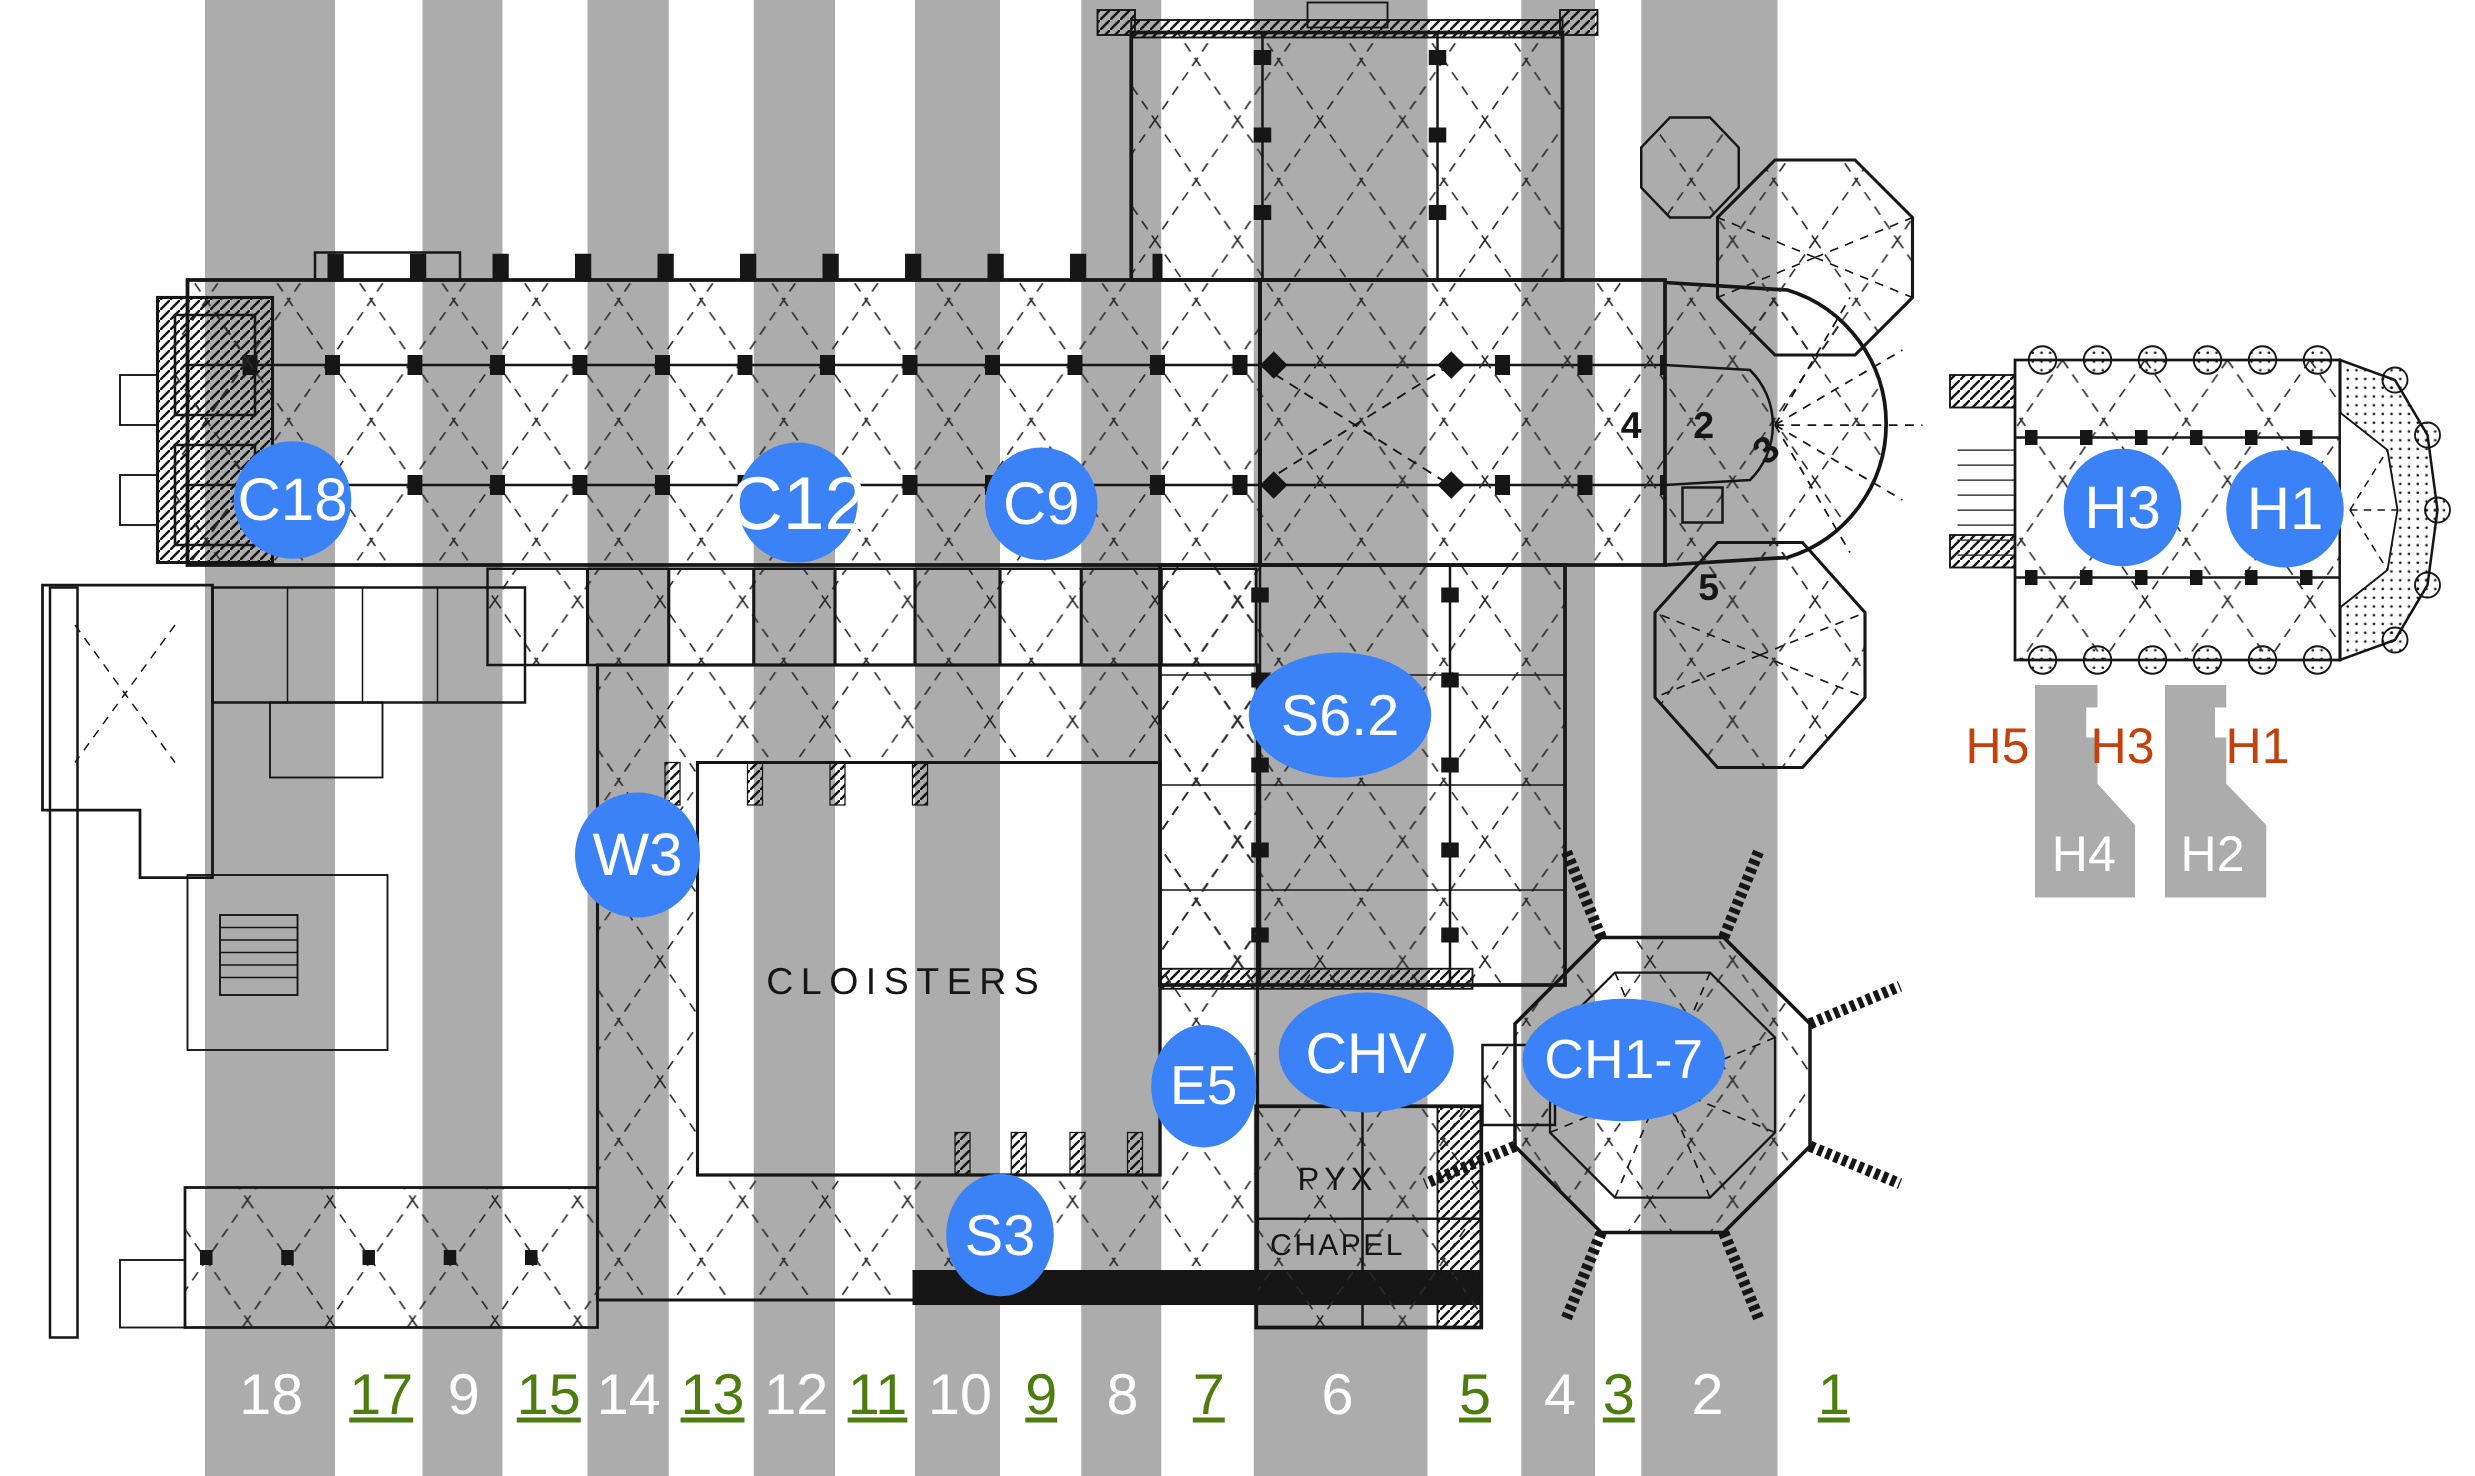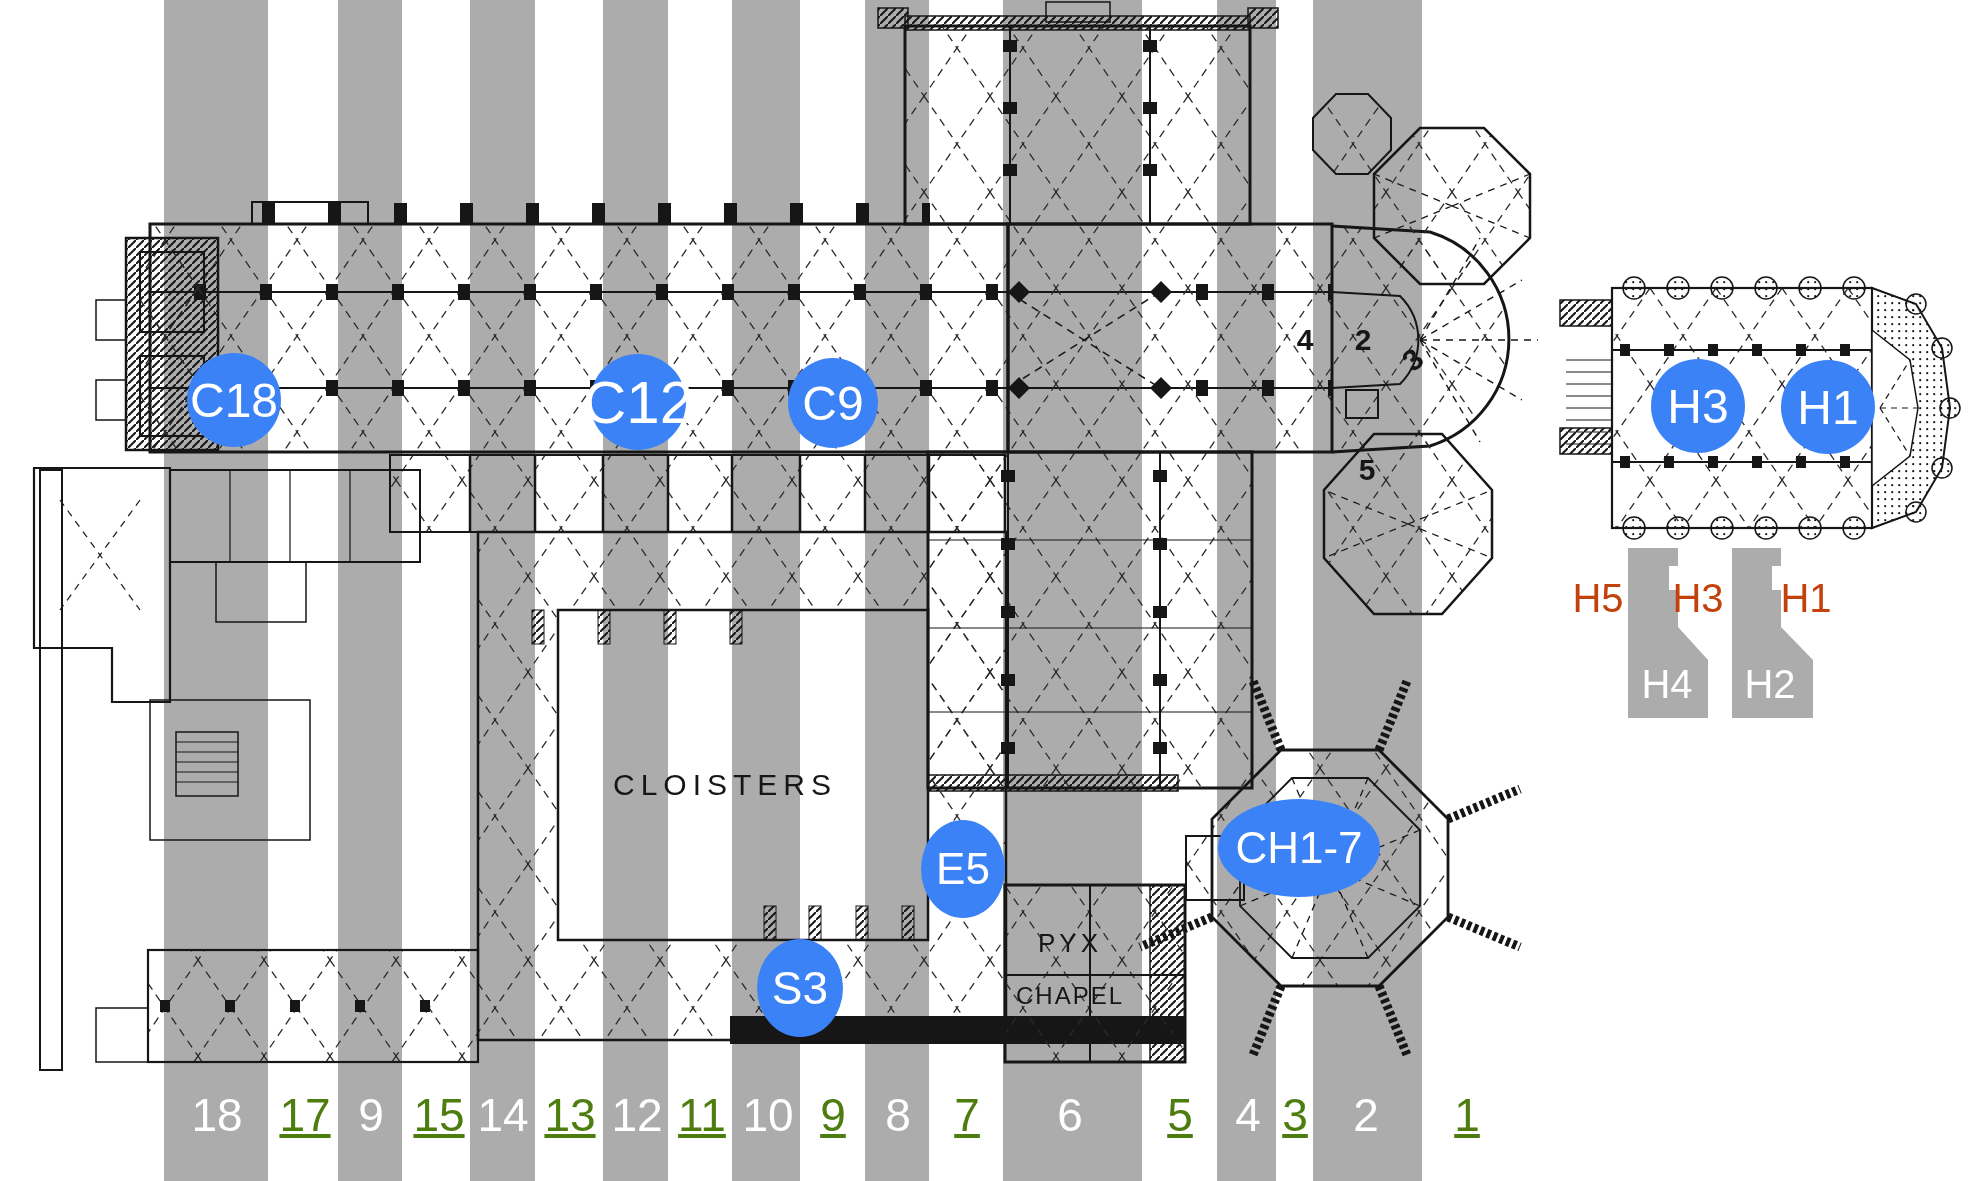--- a/index.html
+++ b/index.html
@@ -223,22 +223,31 @@
     </div>
   <div class="marker" style="left:788px;top:358px;width:90px;height:90px;font-size:48px">
     <span>C9</span>
     </div>
   <div class="marker" style="left:1651px;top:359px;width:94px;height:94px;font-size:48px">
     <span>H3</span>
     </div>
   <div class="marker" style="left:1781px;top:360px;width:94px;height:94px;font-size:48px">
     <span>H1</span>
     </div>
+  <div class="marker" style="left:999px;top:522px;width:146px;height:100px;font-size:46px">
+    <span>S6.2</span>
+    </div>
+  <div class="marker" style="left:460px;top:634px;width:100px;height:100px;font-size:48px">
+    <span>W3</span>
+    </div>
   <div class="marker" style="left:921px;top:820px;width:84px;height:98px;font-size:44px">
     <span>E5</span>
+    </div>
+  <div class="marker" style="left:1023px;top:794px;width:140px;height:96px;font-size:46px">
+    <span>CHV</span>
     </div>
   <div class="marker" style="left:1218px;top:799px;width:162px;height:98px;font-size:44px">
     <span>CH1-7</span>
     </div>
   <div class="marker" style="left:757px;top:939px;width:86px;height:98px;font-size:46px">
     <span>S3</span>
     </div>
 
   <div class="side-label side-gray" style="left:1598px;top:598px">H5</div>
   <div class="side-label side-gray" style="left:1698px;top:598px">H3</div>

